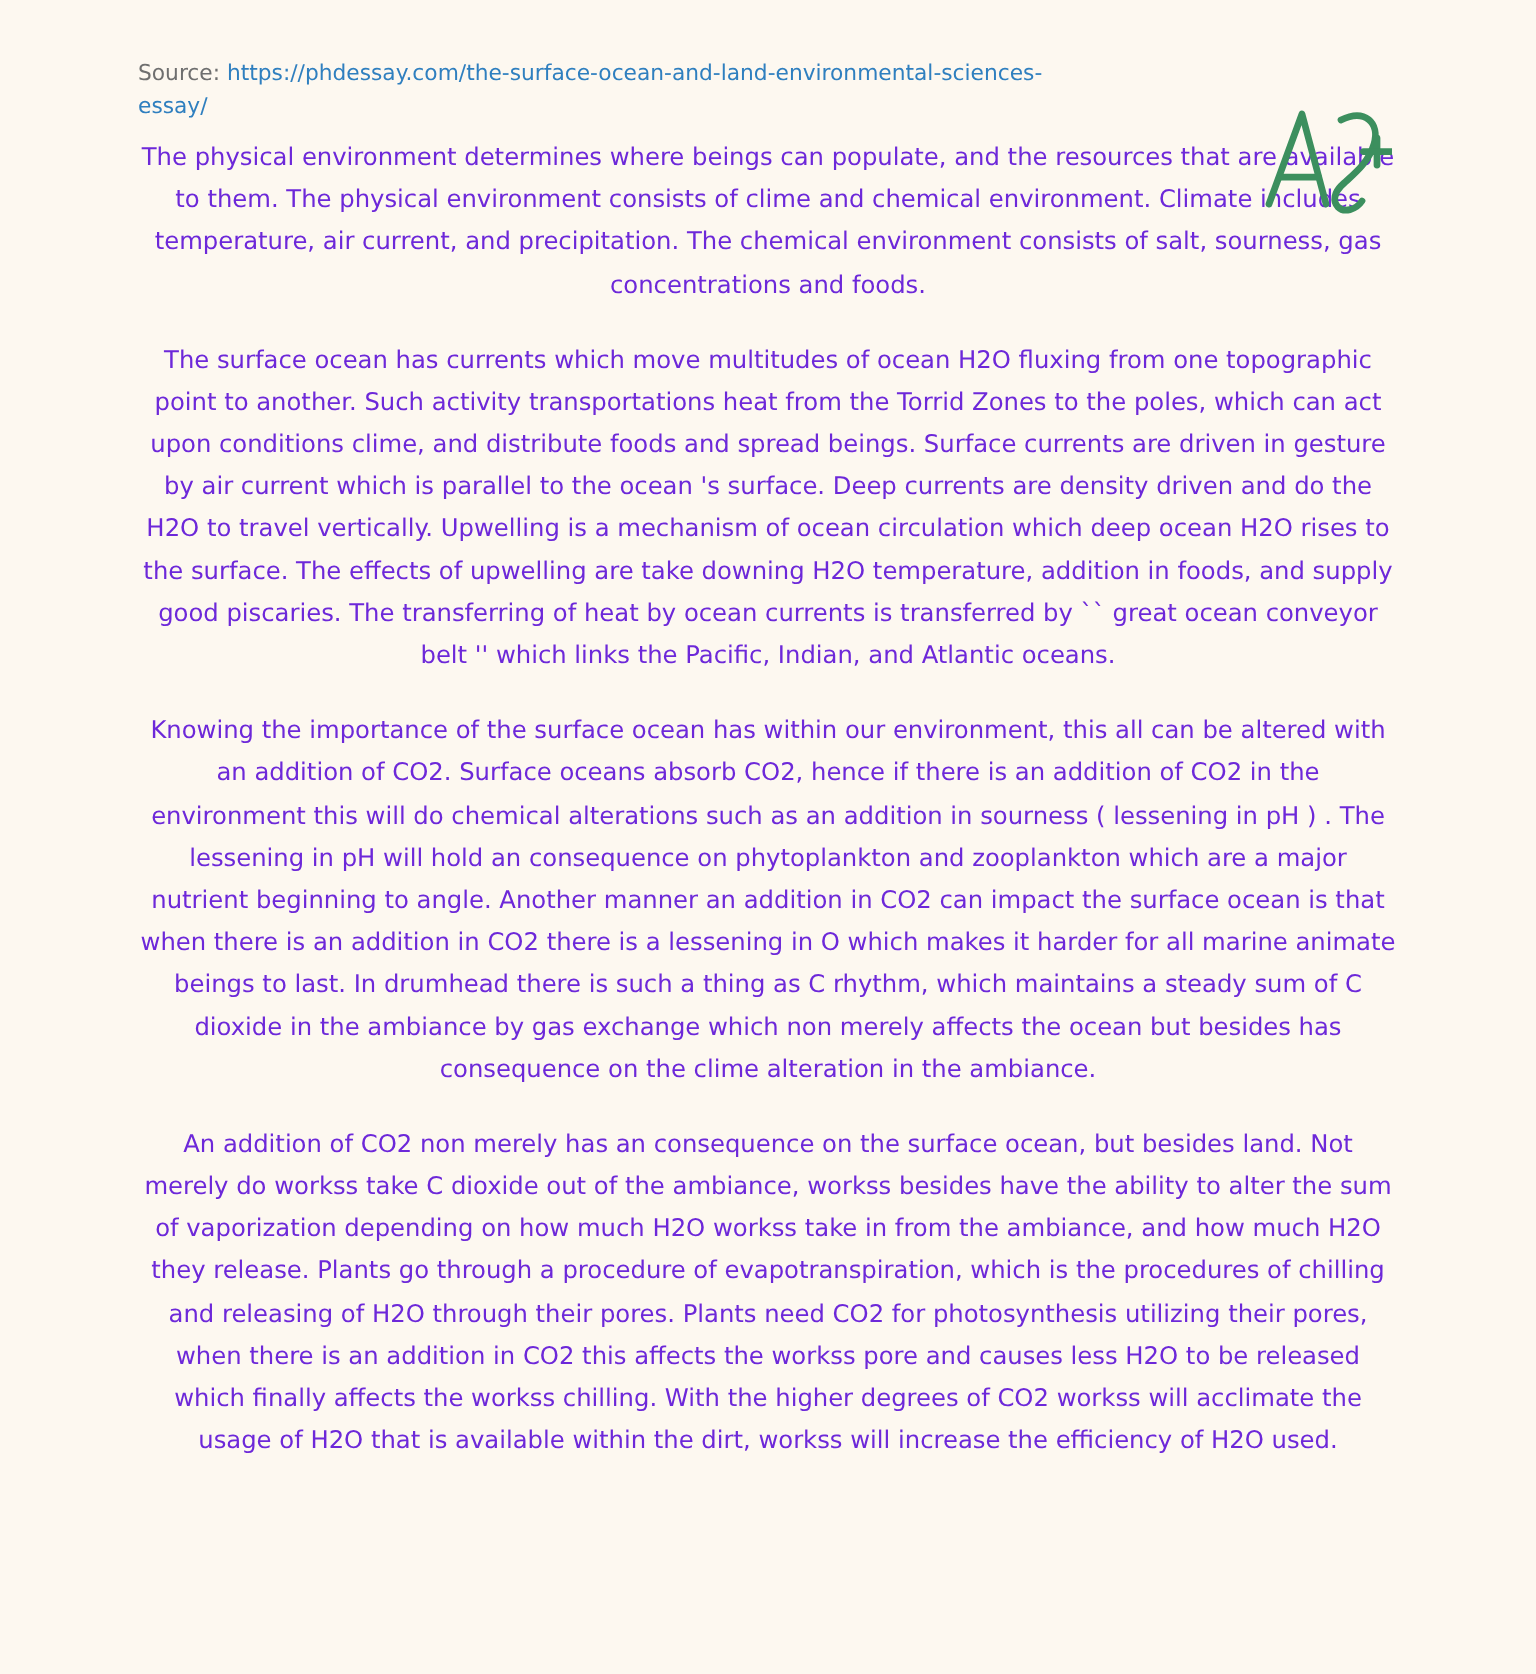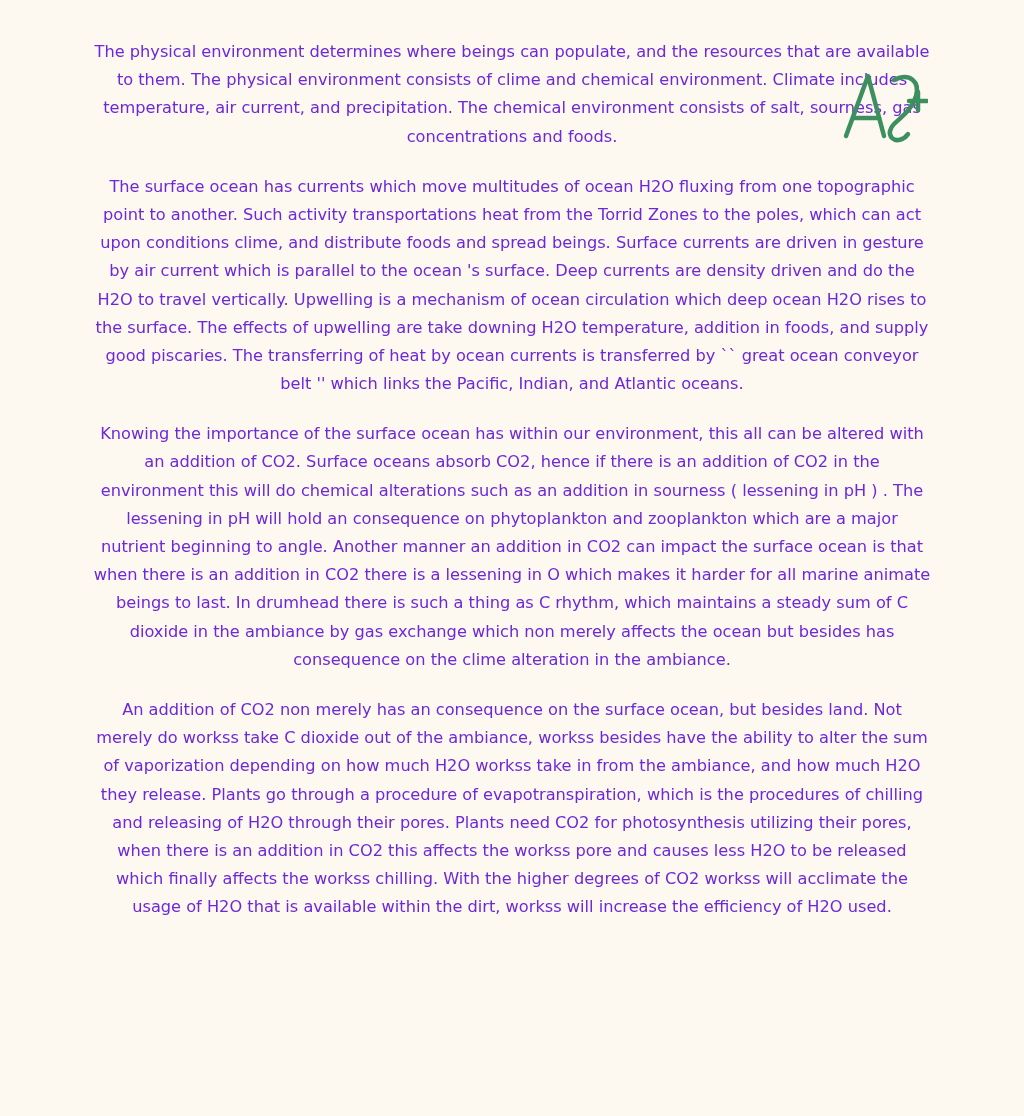--- a/index.html
+++ b/index.html
@@ -69,20 +69,23 @@
     text-align: center;
   }
   .body-copy p:last-child { margin-bottom: 0; }
 </style>
 </head>
 <body>
 
 <div class="page">
 
 
+  <div class="source-line">
+    <span>Source: </span><a href="#">https://phdessay.com/the-surface-ocean-and-land-environmental-sciences-essay/</a>
+  </div>
 
   <div class="logo">
     <svg width="96" height="86" viewBox="0 0 96 86" xmlns="http://www.w3.org/2000/svg">
       <g fill="none" stroke="#3c8f5e" stroke-width="4.5" stroke-linecap="round" stroke-linejoin="round">
         <path d="M14 74 L36 14 L52 74"></path>
         <path d="M22 56 L47 56"></path>
         <path d="M62 18 C78 10 88 20 84 34 C80 48 68 56 62 62 C58 66 56 72 60 76 C64 80 72 78 76 72"></path>
         <path d="M86 30 L86 48"></path>
         <path d="M77 39 L95 39"></path>
       </g>

